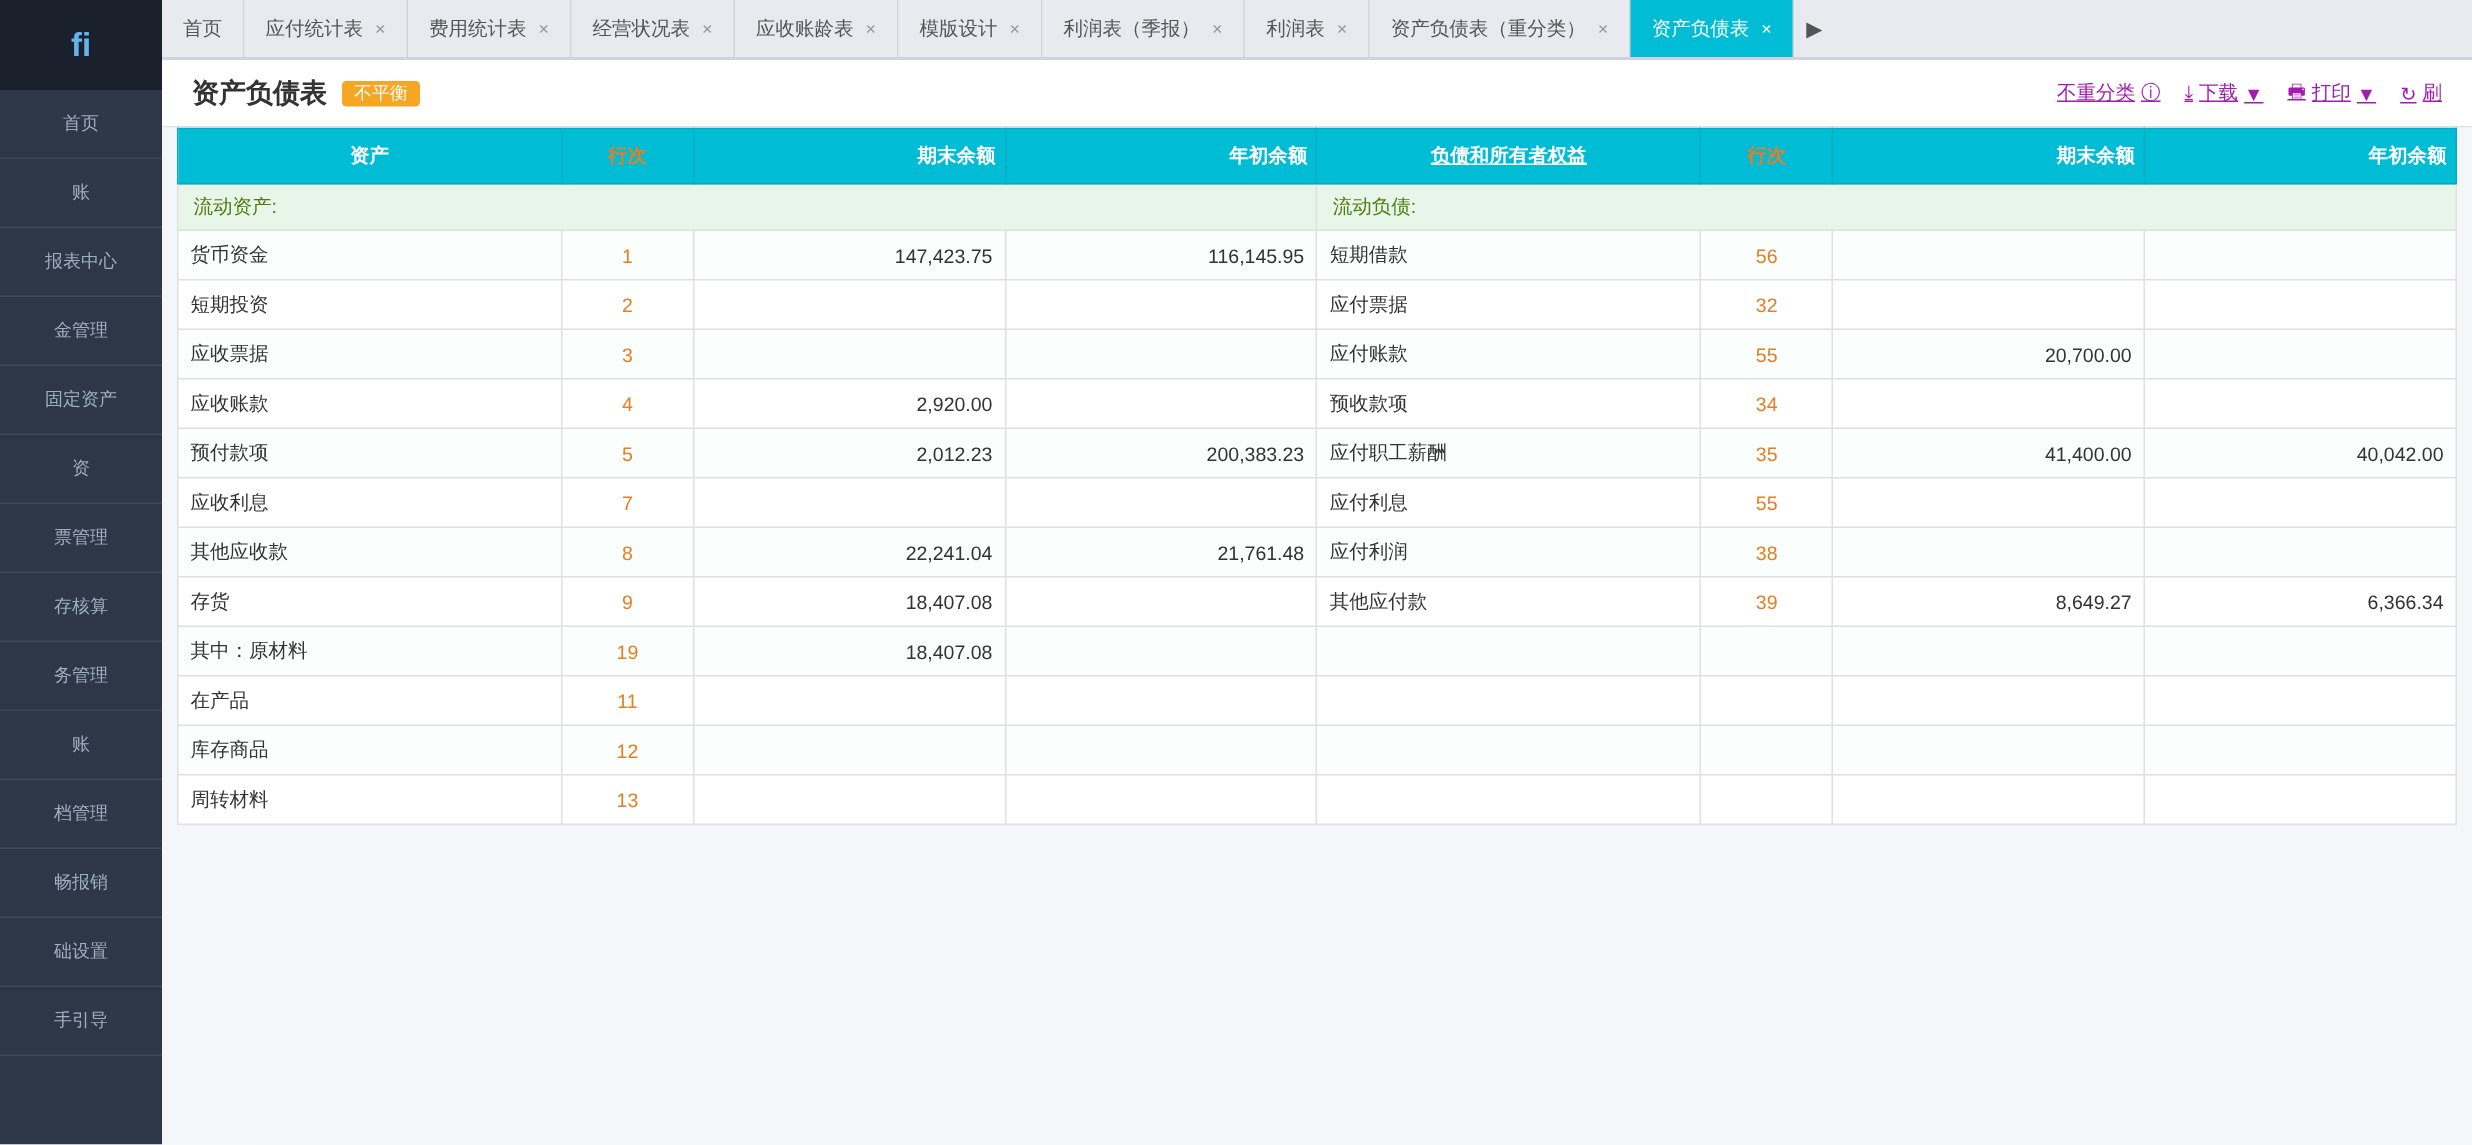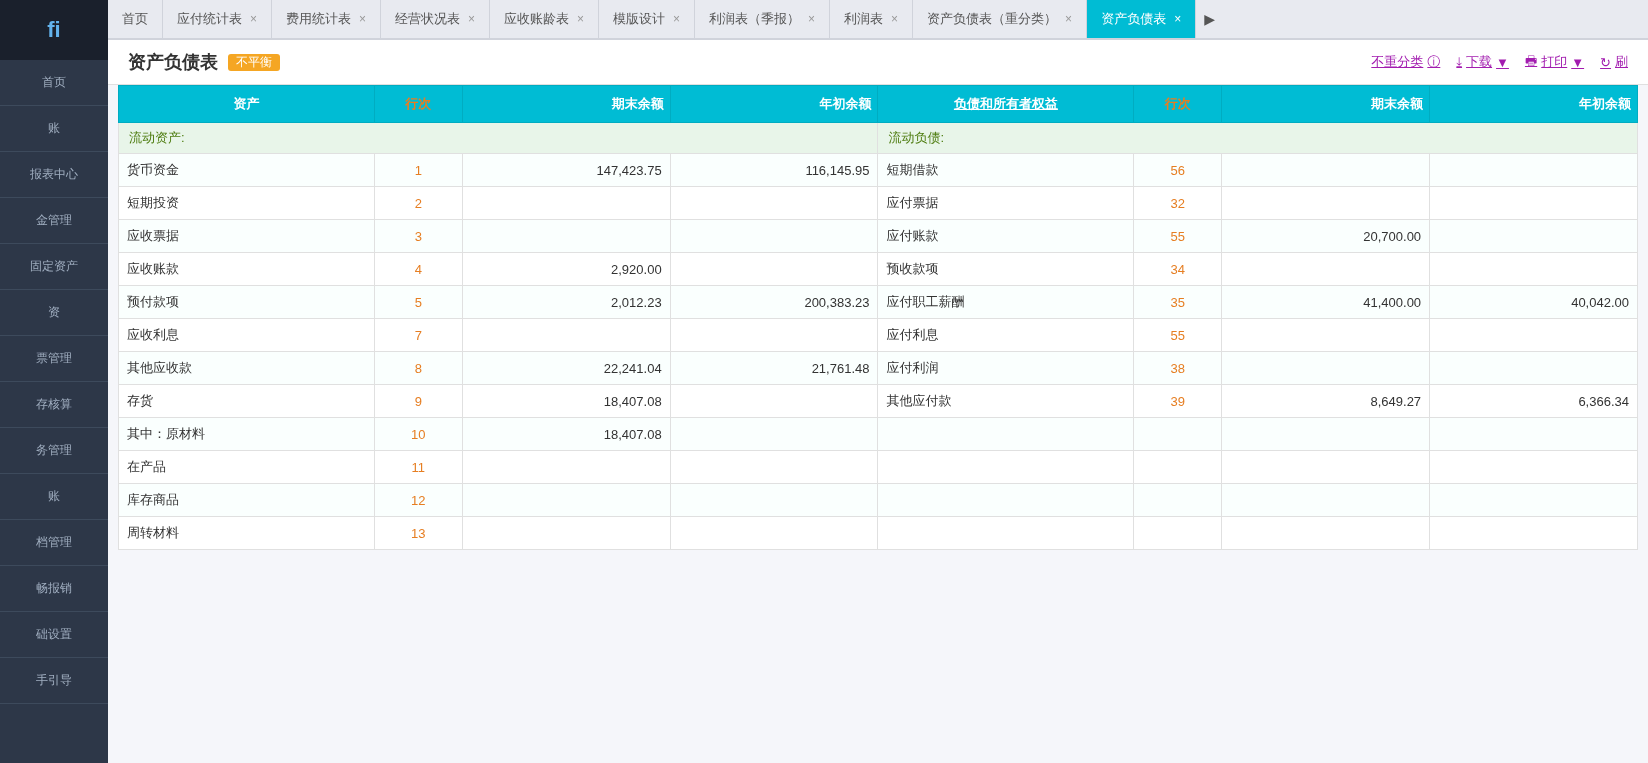--- a/index.html
+++ b/index.html
@@ -370,21 +370,21 @@
       <td class="row-num-cell">9</td>
       <td class="amount-cell">18,407.08</td>
       <td class="amount-cell"></td>
       <td>其他应付款</td>
       <td class="row-num-cell">39</td>
       <td class="amount-cell">8,649.27</td>
       <td class="amount-cell">6,366.34</td>
     </tr>
           <tr>
       <td class="indent">其中：原材料</td>
-      <td class="row-num-cell">10</td>
+      <td class="row-num-cell">19</td>
       <td class="amount-cell">18,407.08</td>
       <td class="amount-cell"></td>
       <td></td>
       <td class="row-num-cell"></td>
       <td class="amount-cell"></td>
       <td class="amount-cell"></td>
     </tr>
           <tr>
       <td class="indent">在产品</td>
       <td class="row-num-cell">11</td>

